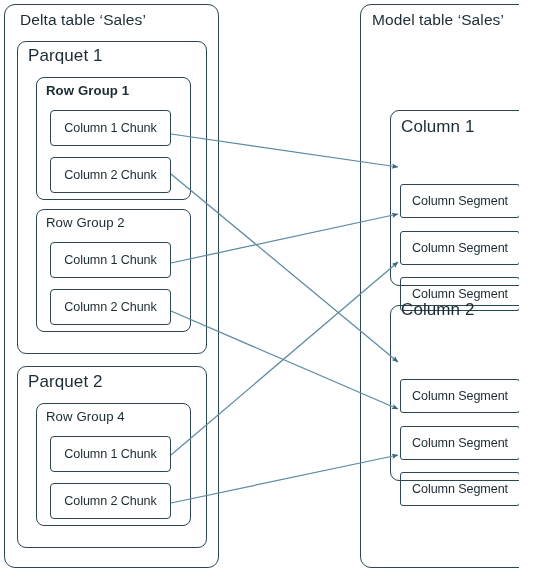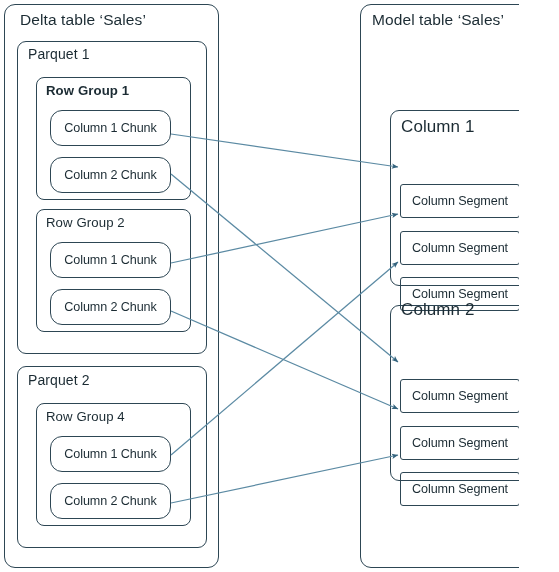--- a/index.html
+++ b/index.html
@@ -21,31 +21,31 @@
   .box {
     position: absolute;
     box-sizing: border-box;
     background: transparent;
     border: 1.6px solid #2d4654;
   }
   .box.outer   { border-radius: 11px; }
   .box.parquet { border-radius: 9px; }
   .box.rowgrp  { border-radius: 8px; }
   .box.colgrp  { border-radius: 9px; }
-  .box.chunk   { border-radius: 12px; border-width: 1.6px; }
+  .box.chunk   { border-radius: 4px; border-width: 1.6px; }
   .box.segment { border-radius: 3px; border-width: 1.6px; margin-top: 34px; }
 
   .hdr {
     position: absolute;
     color: #1b2b33;
     white-space: nowrap;
     letter-spacing: 0.1px;
   }
   .hdr.lvl0 { font-size: 15.5px; }
-  .hdr.lvl1 { font-size: 14px; }
+  .hdr.lvl1 { font-size: 17px; }
   .hdr.lvl2 { font-size: 13.2px; }
   .hdr.lvl3 { font-size: 17px; }
 
   .boxlabel {
     position: absolute;
     left: 0; right: 0;
     top: 50%;
     transform: translateY(-50%);
     text-align: center;
     font-size: 12.6px;

